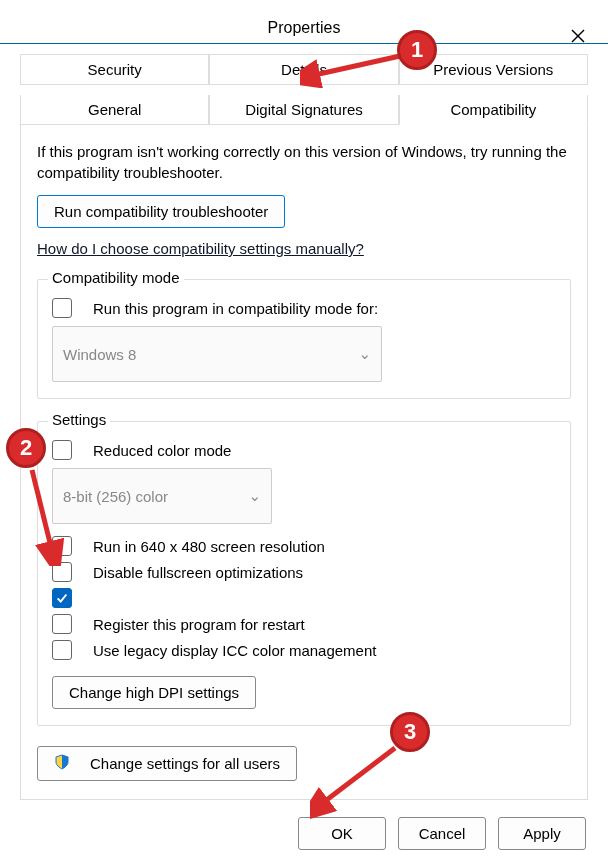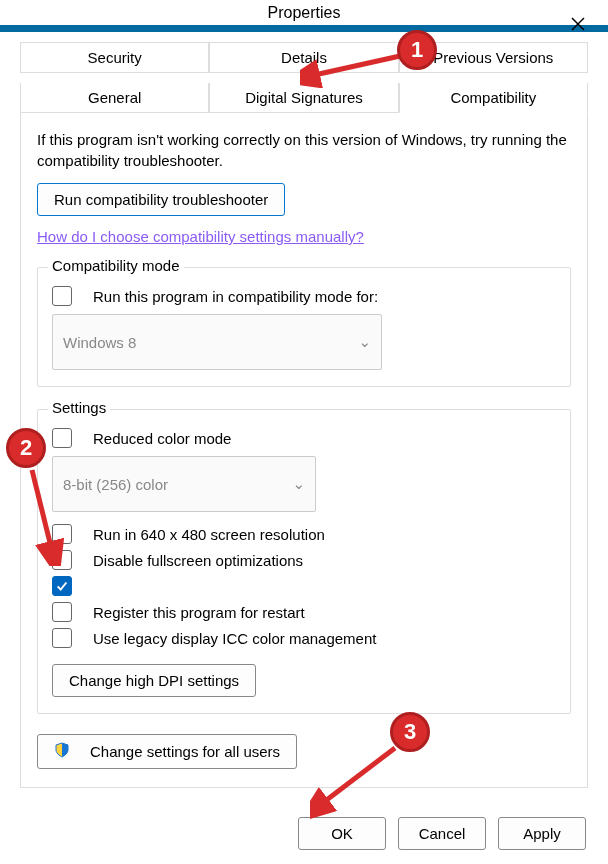--- a/index.html
+++ b/index.html
@@ -11,21 +11,22 @@
     background: #fff;
     color: #000;
     position: relative;
     overflow: hidden;
   }
   .titlebar {
     height: 32px;
     display: flex;
     align-items: center;
     position: relative;
-    border-bottom: 7px solid #0369a1;
+    border-bottom: 1px solid #0369a1;
+    margin-top: 12px;
   }
   .titlebar .title {
     position: absolute;
     left: 50%;
     transform: translateX(-50%);
     font-size: 16px;
   }
   .titlebar .close {
     position: absolute;
     right: 18px;
@@ -63,21 +64,21 @@
   .btn {
     border: 1px solid #888;
     background: #fdfdfd;
     padding: 7px 16px;
     font-size: 15px;
     cursor: pointer;
     border-radius: 3px;
     display: inline-block;
   }
   .btn.accent { border: 1.5px solid #0078d4; }
-  .link { color: #8b5cf6; text-decoration: underline; cursor: pointer; margin-top: 12px; display:inline-block;}
+  .link { color: #0f172a; text-decoration: underline; cursor: pointer; margin-top: 12px; display:inline-block;}
   .group {
     border: 1px solid #ddd;
     border-radius: 2px;
     margin-top: 22px;
     padding: 12px 14px 16px 14px;
     position: relative;
   }
   .group .legend {
     position: absolute;
     top: -11px;
@@ -108,21 +109,21 @@
   .combo {
     border: 1px solid #ccc;
     background: #fafafa;
     color: #888;
     padding: 18px 10px;
     width: 330px;
     margin-top: 8px;
     display:flex;justify-content:space-between;align-items:center;
     border-radius:2px;
   }
-  .combo.narrow { width: 264px; justify-content: space-between; }
+  .combo.narrow { width: 220px; justify-content: space-between; }
   .combo .chev { color:#888; }
   .footer {
     position: absolute;
     bottom: 14px;
     right: 22px;
     display: flex;
     gap: 12px;
   }
   .footer .btn { width: 88px; text-align: center; padding: 7px 0;}
   .shield-btn {

